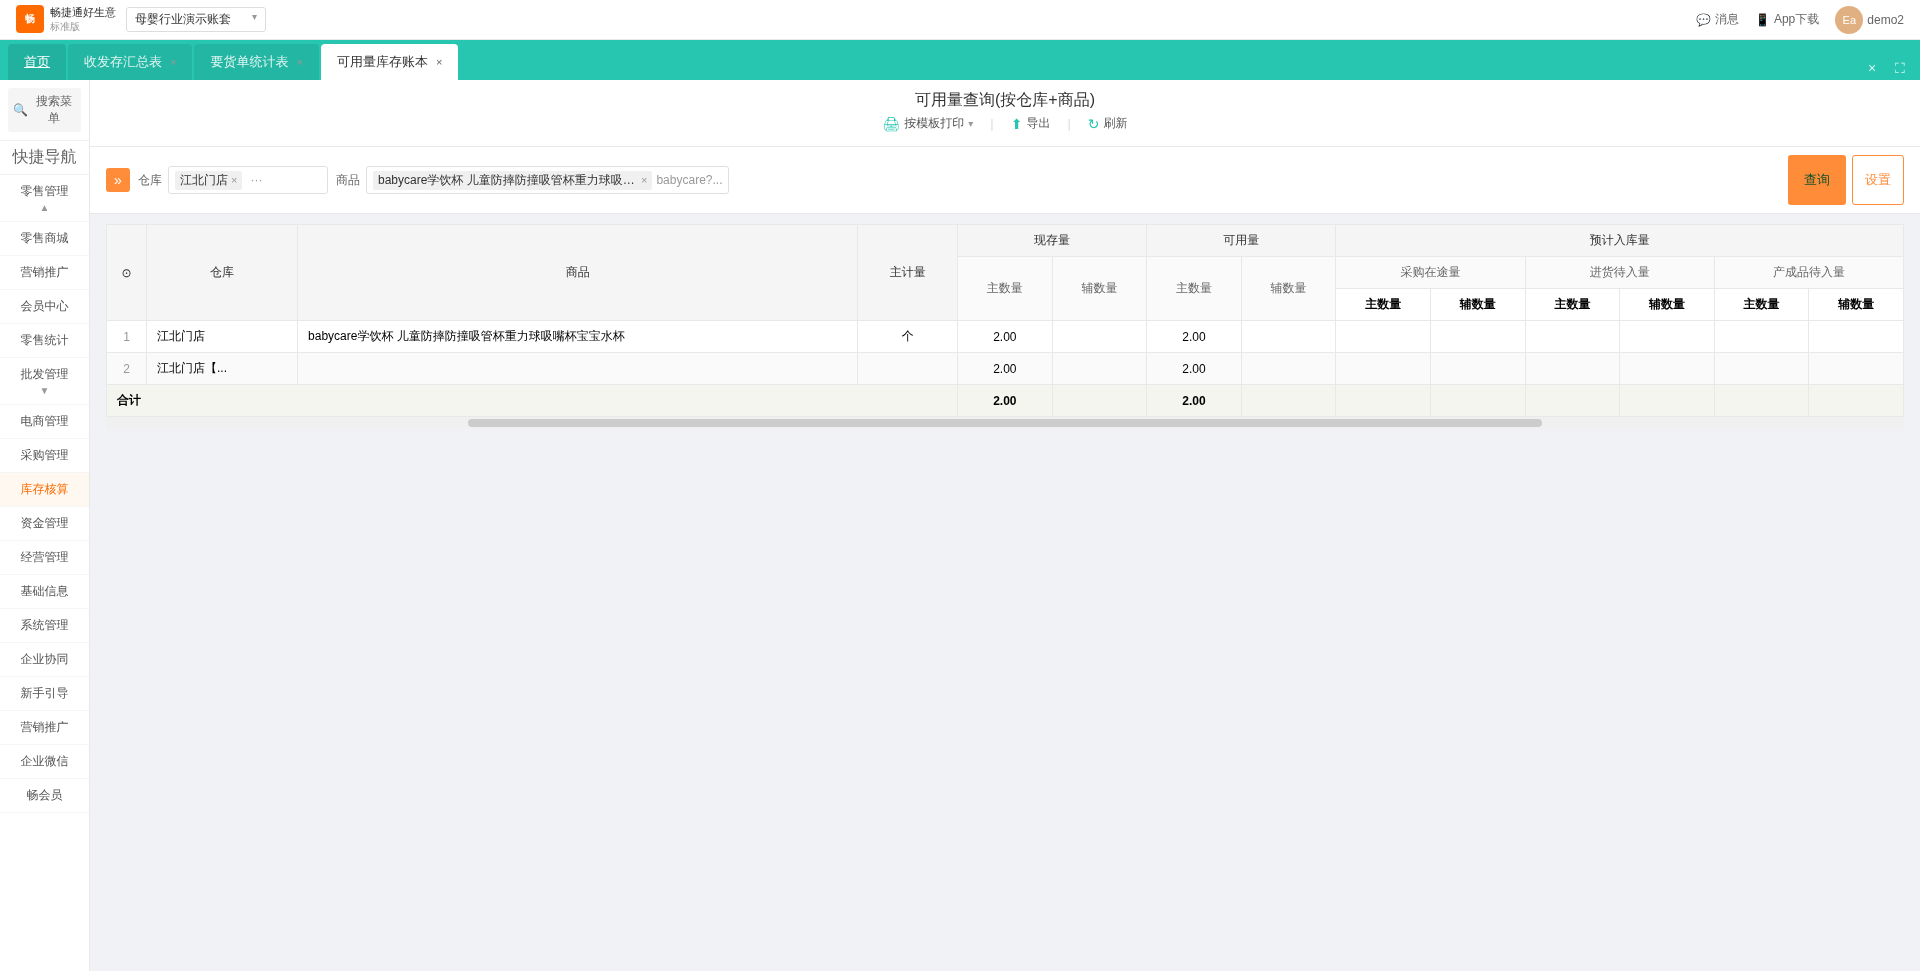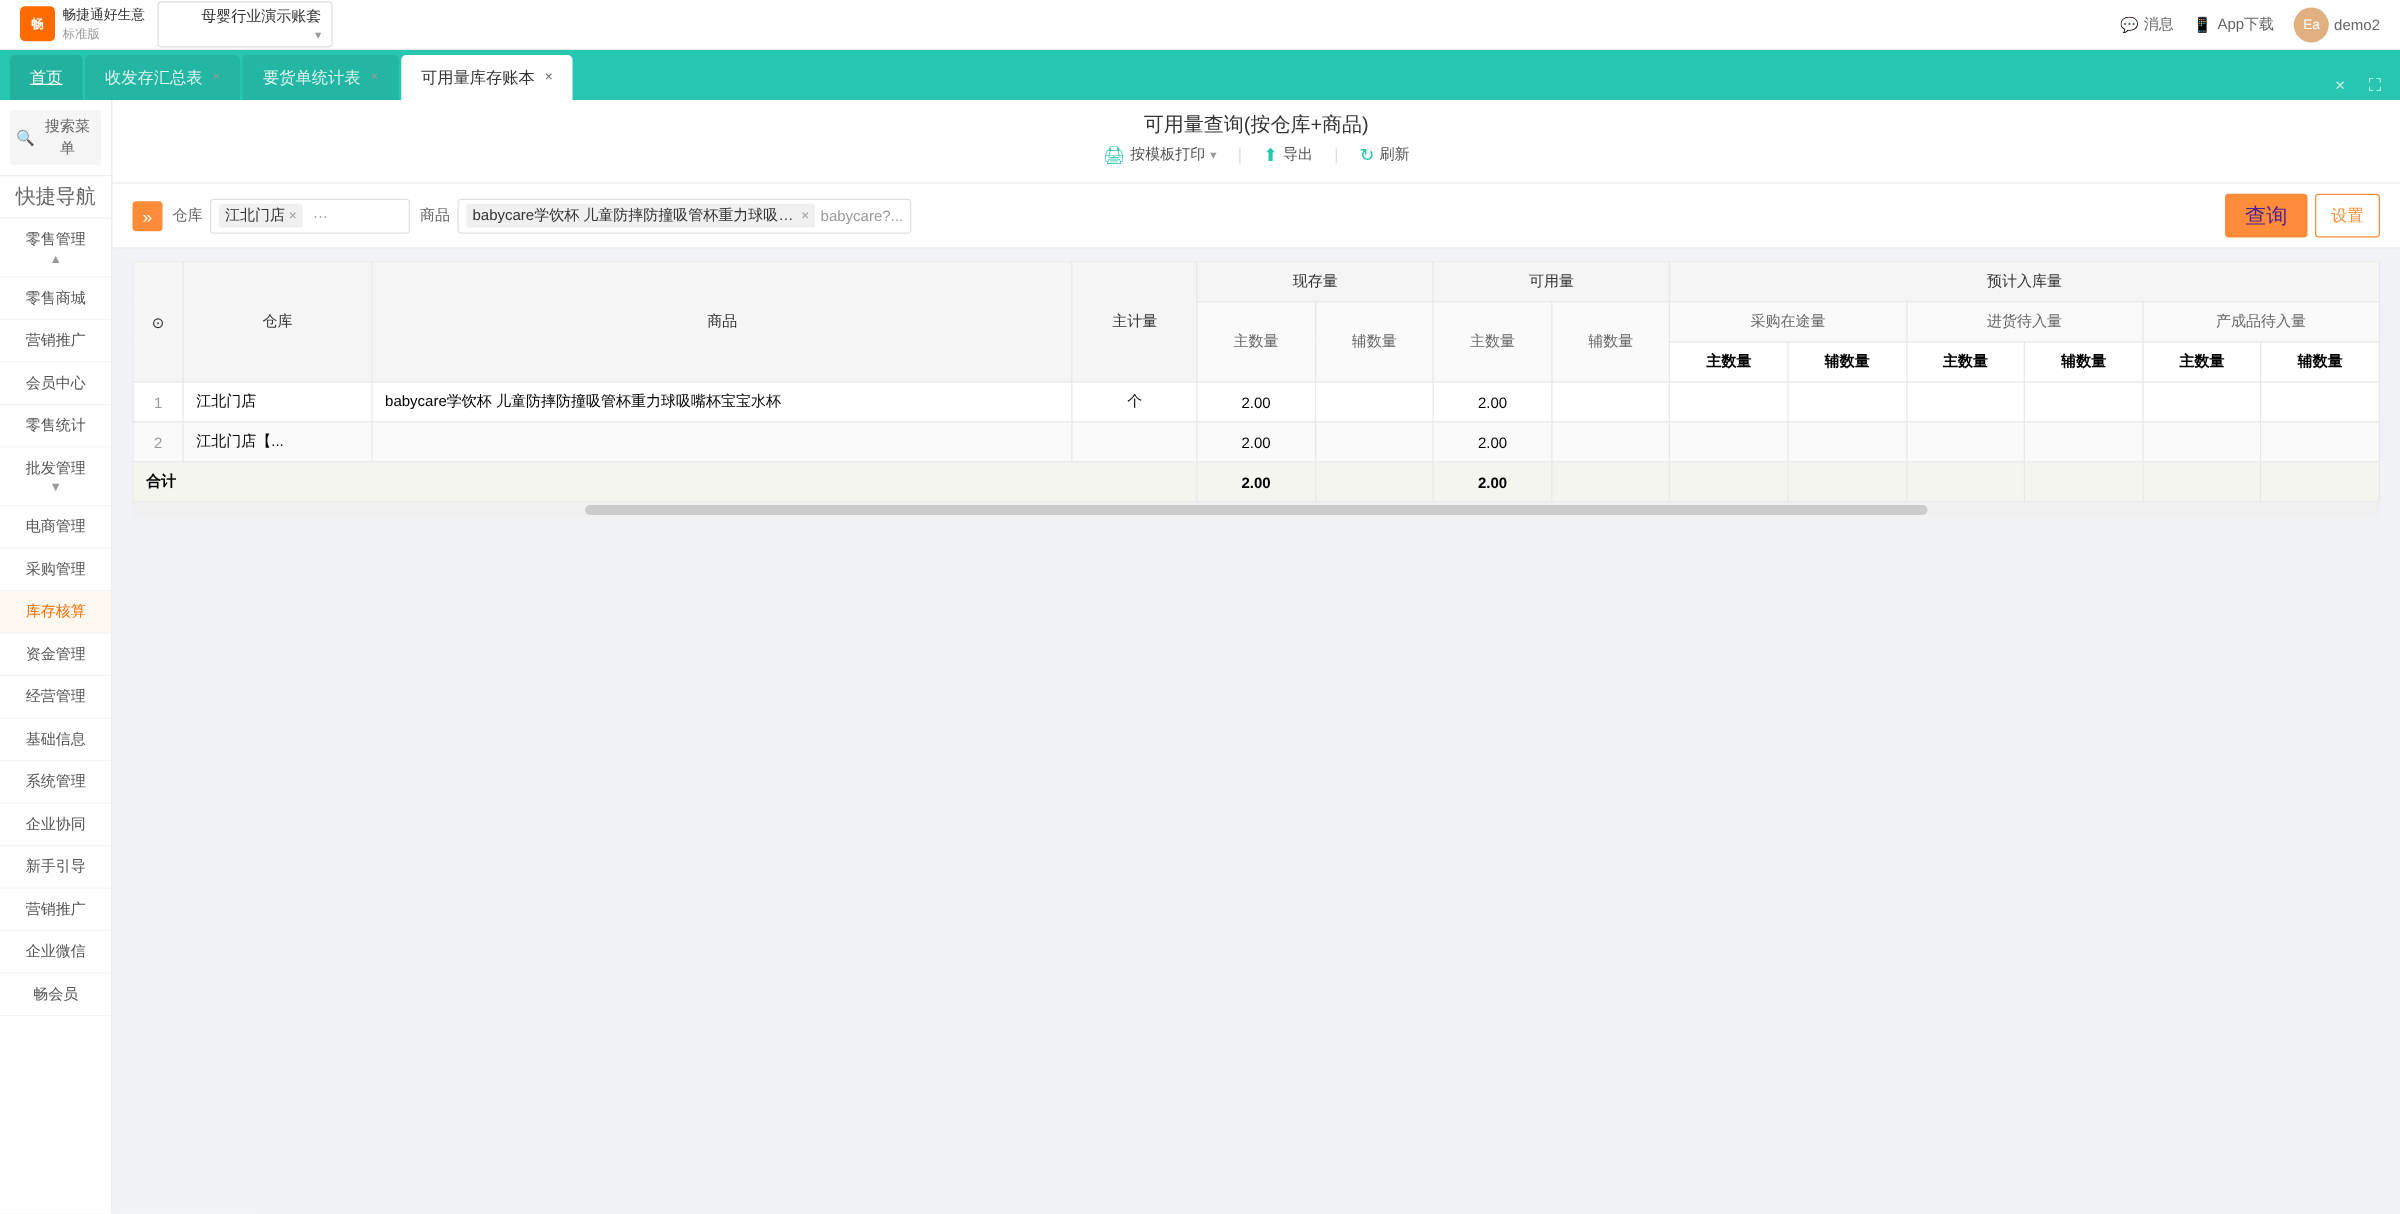--- a/index.html
+++ b/index.html
@@ -16,25 +16,24 @@
       padding: 0 16px;
       flex-shrink: 0;
     }
     .top-bar-left { display: flex; align-items: center; gap: 10px; }
     .logo-area { display: flex; align-items: center; gap: 6px; }
     .logo-icon { width: 28px; height: 28px; background: #ff6b00; border-radius: 4px; display: flex; align-items: center; justify-content: center; }
     .logo-icon span { color: #fff; font-size: 10px; font-weight: bold; }
     .logo-text { font-size: 11px; color: #333; line-height: 1.3; }
     .logo-sub { font-size: 10px; color: #999; }
     .store-selector {
-      display: flex; align-items: flex-end; gap: 0;
+      display: flex; align-items: flex-start; gap: 0;
       border: 1px solid #ddd; border-radius: 3px; padding: 3px 8px;
       cursor: pointer; color: #333; font-size: 12px; min-width: 140px;
       background: #fff;
-      flex-direction: column;
     }
     .chevron-down { font-size: 10px; color: #999; margin-left: auto; }
     .top-bar-right { display: flex; align-items: center; gap: 16px; }
     .top-bar-btn { display: flex; align-items: center; gap: 4px; color: #666; font-size: 12px; cursor: pointer; }
     .user-avatar { width: 28px; height: 28px; border-radius: 50%; background: #e0b080; display: flex; align-items: center; justify-content: center; font-size: 11px; color: #fff; }
 
     
     .nav-tabs {
       height: 40px;
       background: #26c6b0;
@@ -136,22 +135,22 @@
     }
     .filter-tag {
       display: flex; align-items: center; gap: 3px;
       background: #f0f0f0; border-radius: 2px; padding: 1px 5px;
       font-size: 12px; color: #333;
     }
     .filter-tag .tag-close { cursor: pointer; color: #999; font-size: 11px; }
     .filter-dots { color: #999; font-size: 12px; cursor: pointer; padding: 0 4px; }
     .filter-actions { margin-left: auto; display: flex; gap: 6px; }
     .btn-query {
-      background: #ff8c38; color: #4c1d95; border: none; border-radius: 3px;
-      padding: 6px 16px; font-size: 17px; cursor: pointer;
+      background: #ff8c38; color: #14532d; border: none; border-radius: 3px;
+      padding: 16px 16px; font-size: 13px; cursor: pointer;
     }
     .btn-setting {
       background: #fff; color: #ff8c38; border: 1px solid #ff8c38; border-radius: 3px;
       padding: 5px 12px; font-size: 13px; cursor: pointer;
     }
 
     
     .table-container {
       flex: 1; overflow: auto; padding: 10px 16px;
       background: #f0f2f5;

